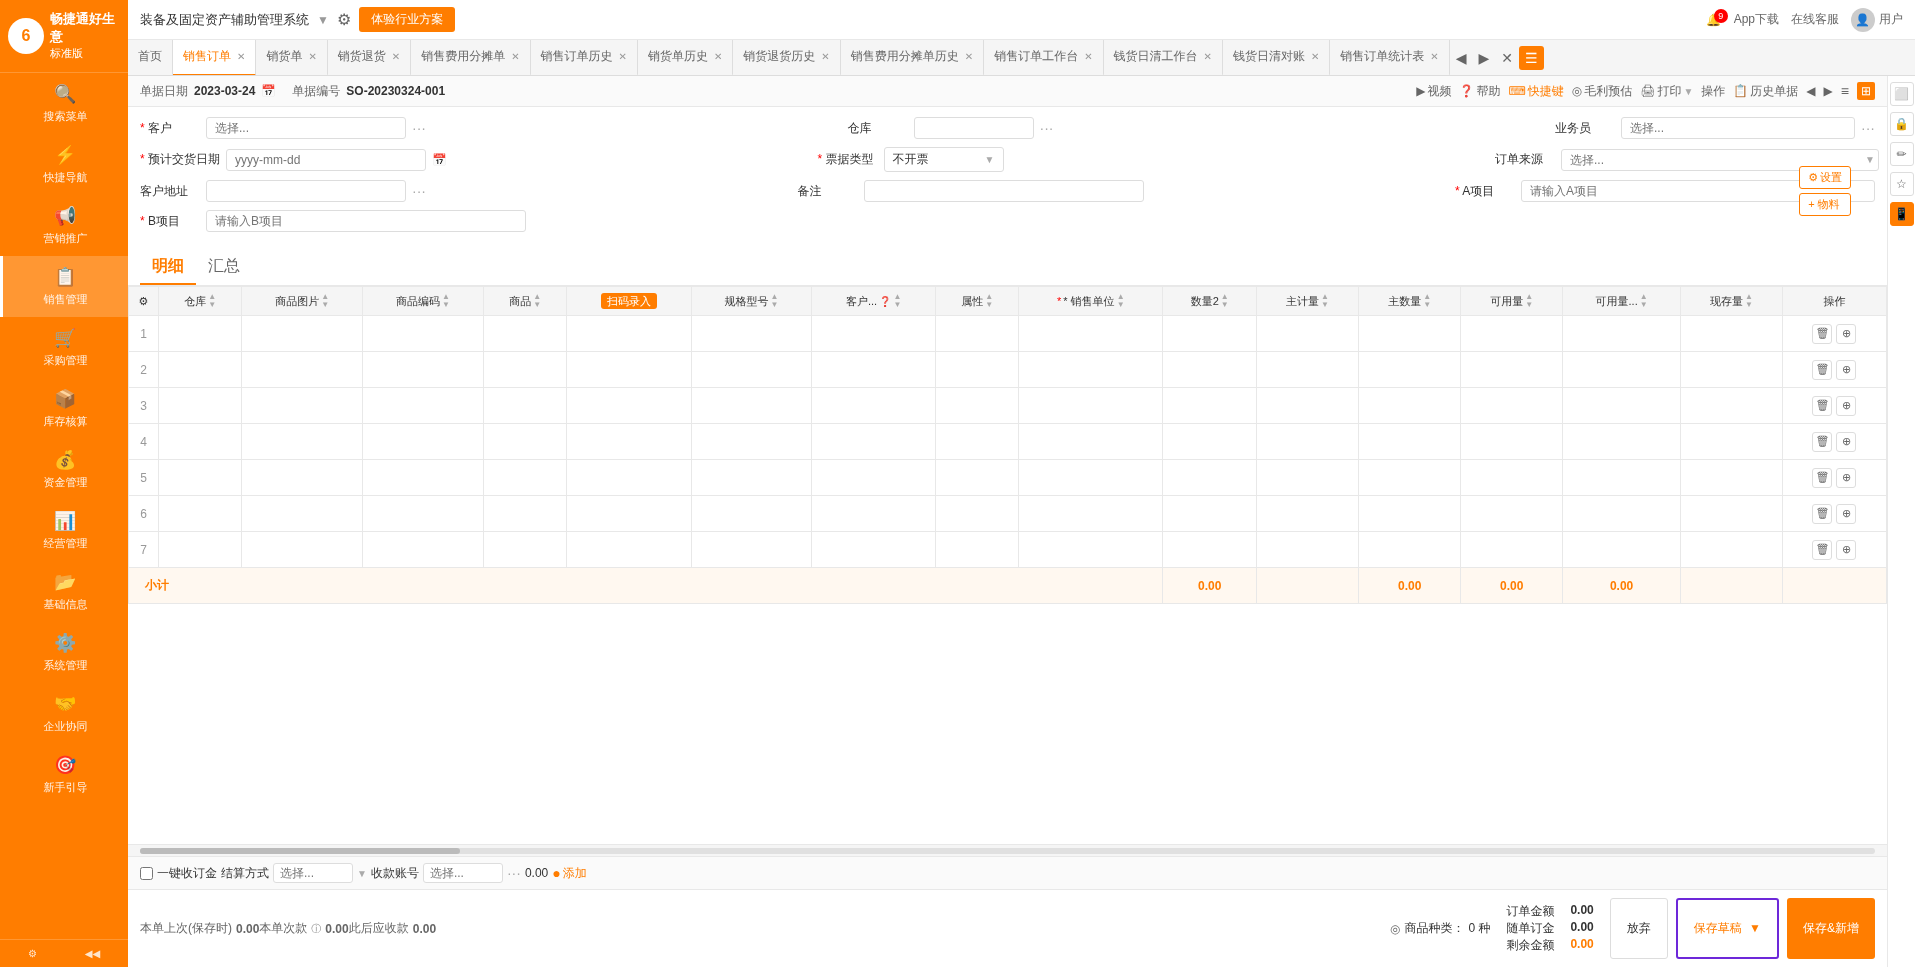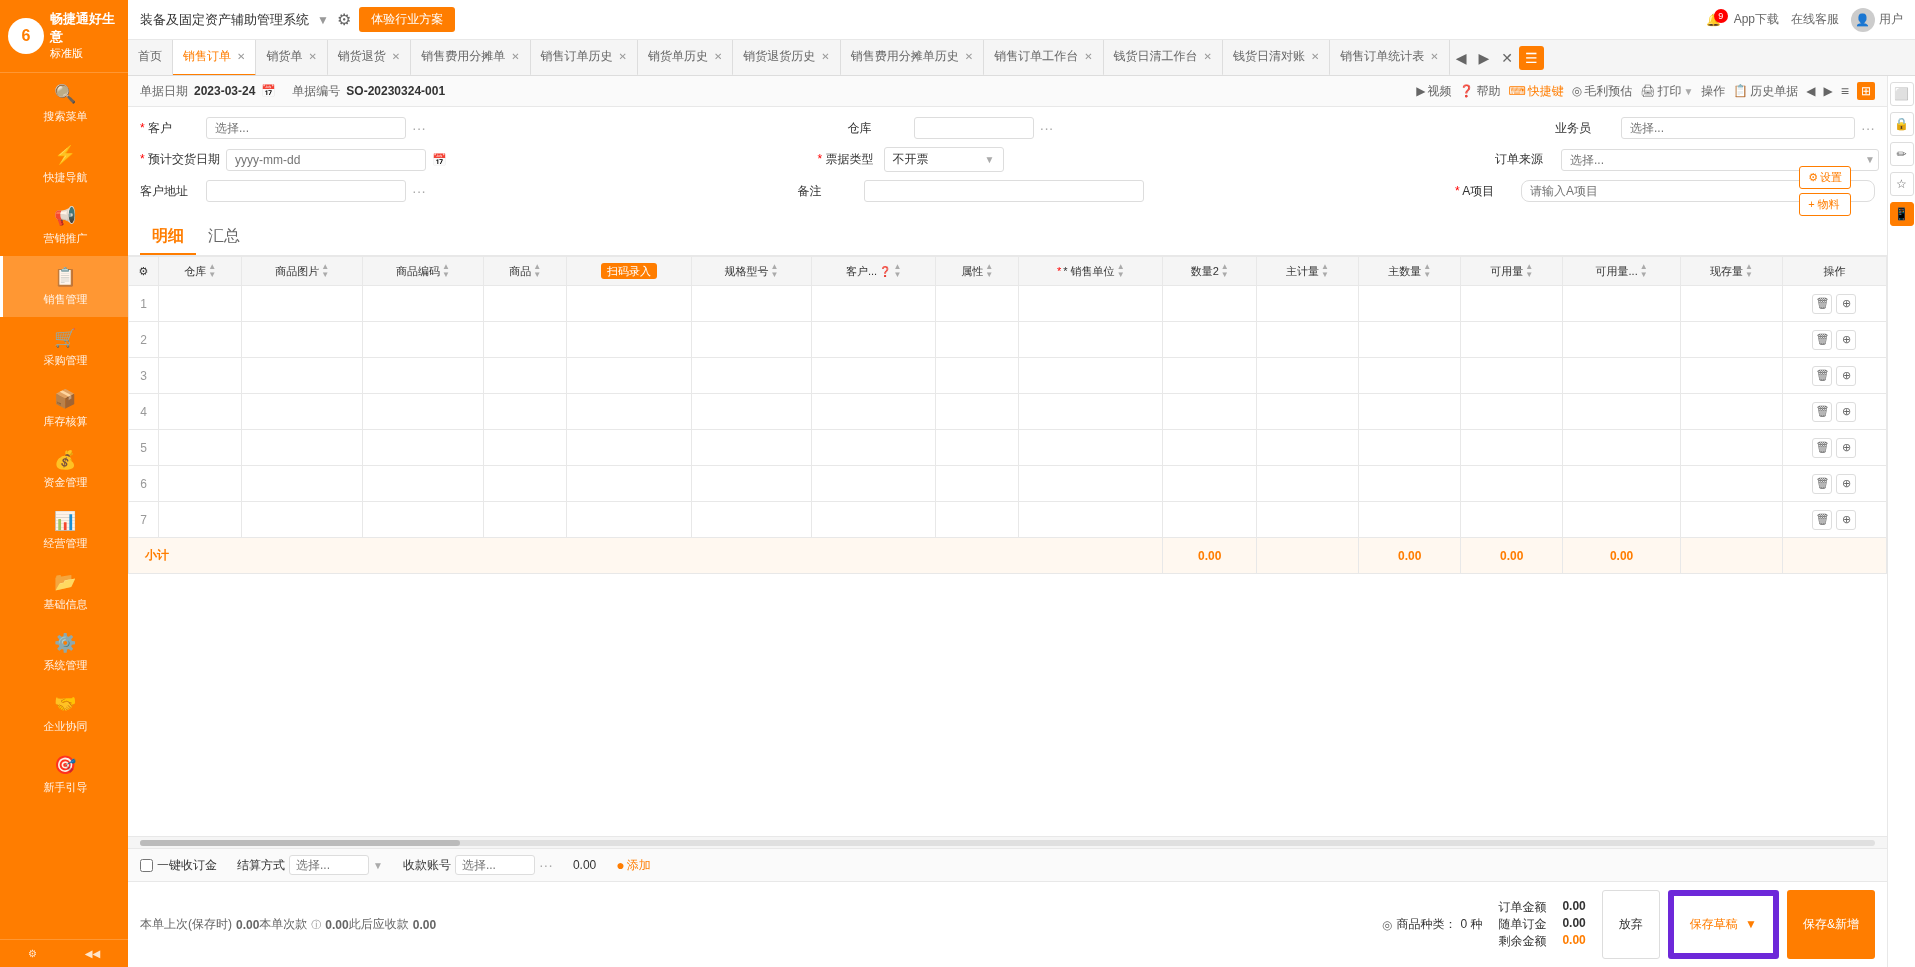--- a/index.html
+++ b/index.html
@@ -82,35 +82,35 @@
     .data-table .row-num { color: #999; text-align: center; width: 30px; }
     .data-table .subtotal-row { background: #fff8f0; font-weight: bold; }
     .data-table .subtotal-row td { color: #ff7d00; }
     .table-settings-col { width: 30px; text-align: center; }
     .col-sort { display: flex; align-items: center; gap: 2px; justify-content: center; cursor: pointer; }
     .sort-arrows { display: flex; flex-direction: column; font-size: 8px; color: #aaa; line-height: 1; }
     .action-btns { display: flex; gap: 4px; justify-content: center; }
     .action-btn-sm { width: 20px; height: 20px; border: 1px solid #ddd; border-radius: 3px; display: flex; align-items: center; justify-content: center; cursor: pointer; color: #666; font-size: 11px; background: #fff; }
 
     
-    .bottom-bar { padding: 6px 12px; display: flex; align-items: center; gap: 20px; border-top: 1px solid #e8e8e8; background: #fafafa; flex-shrink: 0; font-size: 12px; }
+    .bottom-bar { padding: 6px 12px; display: flex; align-items: center; gap: 4px; border-top: 1px solid #e8e8e8; background: #fafafa; flex-shrink: 0; font-size: 12px; }
     .bottom-field { display: flex; align-items: center; gap: 4px; }
     .bottom-field-input { border: 1px solid #ddd; border-radius: 3px; padding: 2px 6px; font-size: 12px; color: #999; width: 80px; }
     .bottom-add-btn { color: #ff7d00; cursor: pointer; display: flex; align-items: center; gap: 2px; }
 
     
     .footer { padding: 8px 12px; background: #fff; border-top: 1px solid #e8e8e8; display: flex; align-items: center; justify-content: space-between; flex-shrink: 0; }
     .footer-left { display: flex; gap: 0; font-size: 12px; color: #666; }
     .footer-right { display: flex; align-items: center; gap: 16px; }
     .footer-summary { display: flex; flex-direction: column; align-items: flex-end; gap: 0; font-size: 12px; }
     .footer-summary-row { display: flex; justify-content: space-between; gap: 16px; }
     .footer-summary-row span:last-child { color: #333; font-weight: bold; }
     .footer-btns { display: flex; gap: 8px; }
     .btn-discard { border: 1px solid #ddd; background: #fff; color: #333; padding: 5px 16px; border-radius: 3px; cursor: pointer; font-size: 12px; }
-    .btn-save-draft { border: 6px solid #6d28d9; background: #fff; color: #ff7d00; padding: 20px 16px; border-radius: 3px; cursor: pointer; font-size: 12px; }
+    .btn-save-draft { border: 2px solid #6d28d9; background: #fff; color: #ff7d00; padding: 20px 16px; border-radius: 3px; cursor: pointer; font-size: 12px; }
     .btn-save-new { border: none; background: #ff7d00; color: #fff; padding: 5px 16px; border-radius: 3px; cursor: pointer; font-size: 12px; }
 
     
     .scrollbar-area { height: 12px; background: #f5f5f5; border-top: 1px solid #e8e8e8; display: flex; align-items: center; padding: 0 12px; flex-shrink: 0; }
     .scrollbar-track { flex: 1; height: 6px; background: #e0e0e0; border-radius: 3px; }
     .scrollbar-thumb { width: 320px; height: 6px; background: #bbb; border-radius: 3px; }
 
     
     .right-sidebar { width: 28px; background: #fff; border-left: 1px solid #e8e8e8; display: flex; flex-direction: column; align-items: center; padding: 6px 0; gap: 6px; }
     .rs-btn { width: 24px; height: 24px; border: 1px solid #ddd; border-radius: 3px; display: flex; align-items: center; justify-content: center; cursor: pointer; font-size: 12px; color: #666; background: #fff; }
@@ -379,24 +379,30 @@
               <span class="form-field-label">客户地址</span>
               <input type="text" class="form-field-input" style="max-width: 200px;">
               <span class="dots-btn">···</span>
             </div>
             <div class="form-field">
               <span class="form-field-label">备注</span>
               <input type="text" class="form-field-input" style="max-width: 280px;">
             </div>
             <div class="form-field" style="max-width:420px;">
               <span class="form-field-label required">A项目</span>
-              <input type="text" class="form-field-input" placeholder="请输入A项目" style="flex: 1 1 0%; border-radius: 8px;">
-            </div>
-          </div>
-
+              <input type="text" class="form-field-input" placeholder="请输入A项目" style="flex: 1 1 0%;">
+            </div>
+          </div>
+
+          <div class="form-row">
+            <div class="form-field">
+              <span class="form-field-label required">B项目</span>
+              <input type="text" class="form-field-input" placeholder="请输入B项目" style="max-width: 320px;">
+            </div>
+          </div>
         </div>
 
         <div class="form-tabs">
           <div class="form-tab active">明细</div>
           <div class="form-tab">汇总</div>
         </div>
 
         <div class="table-wrapper">
           <table class="data-table">
             <thead>

